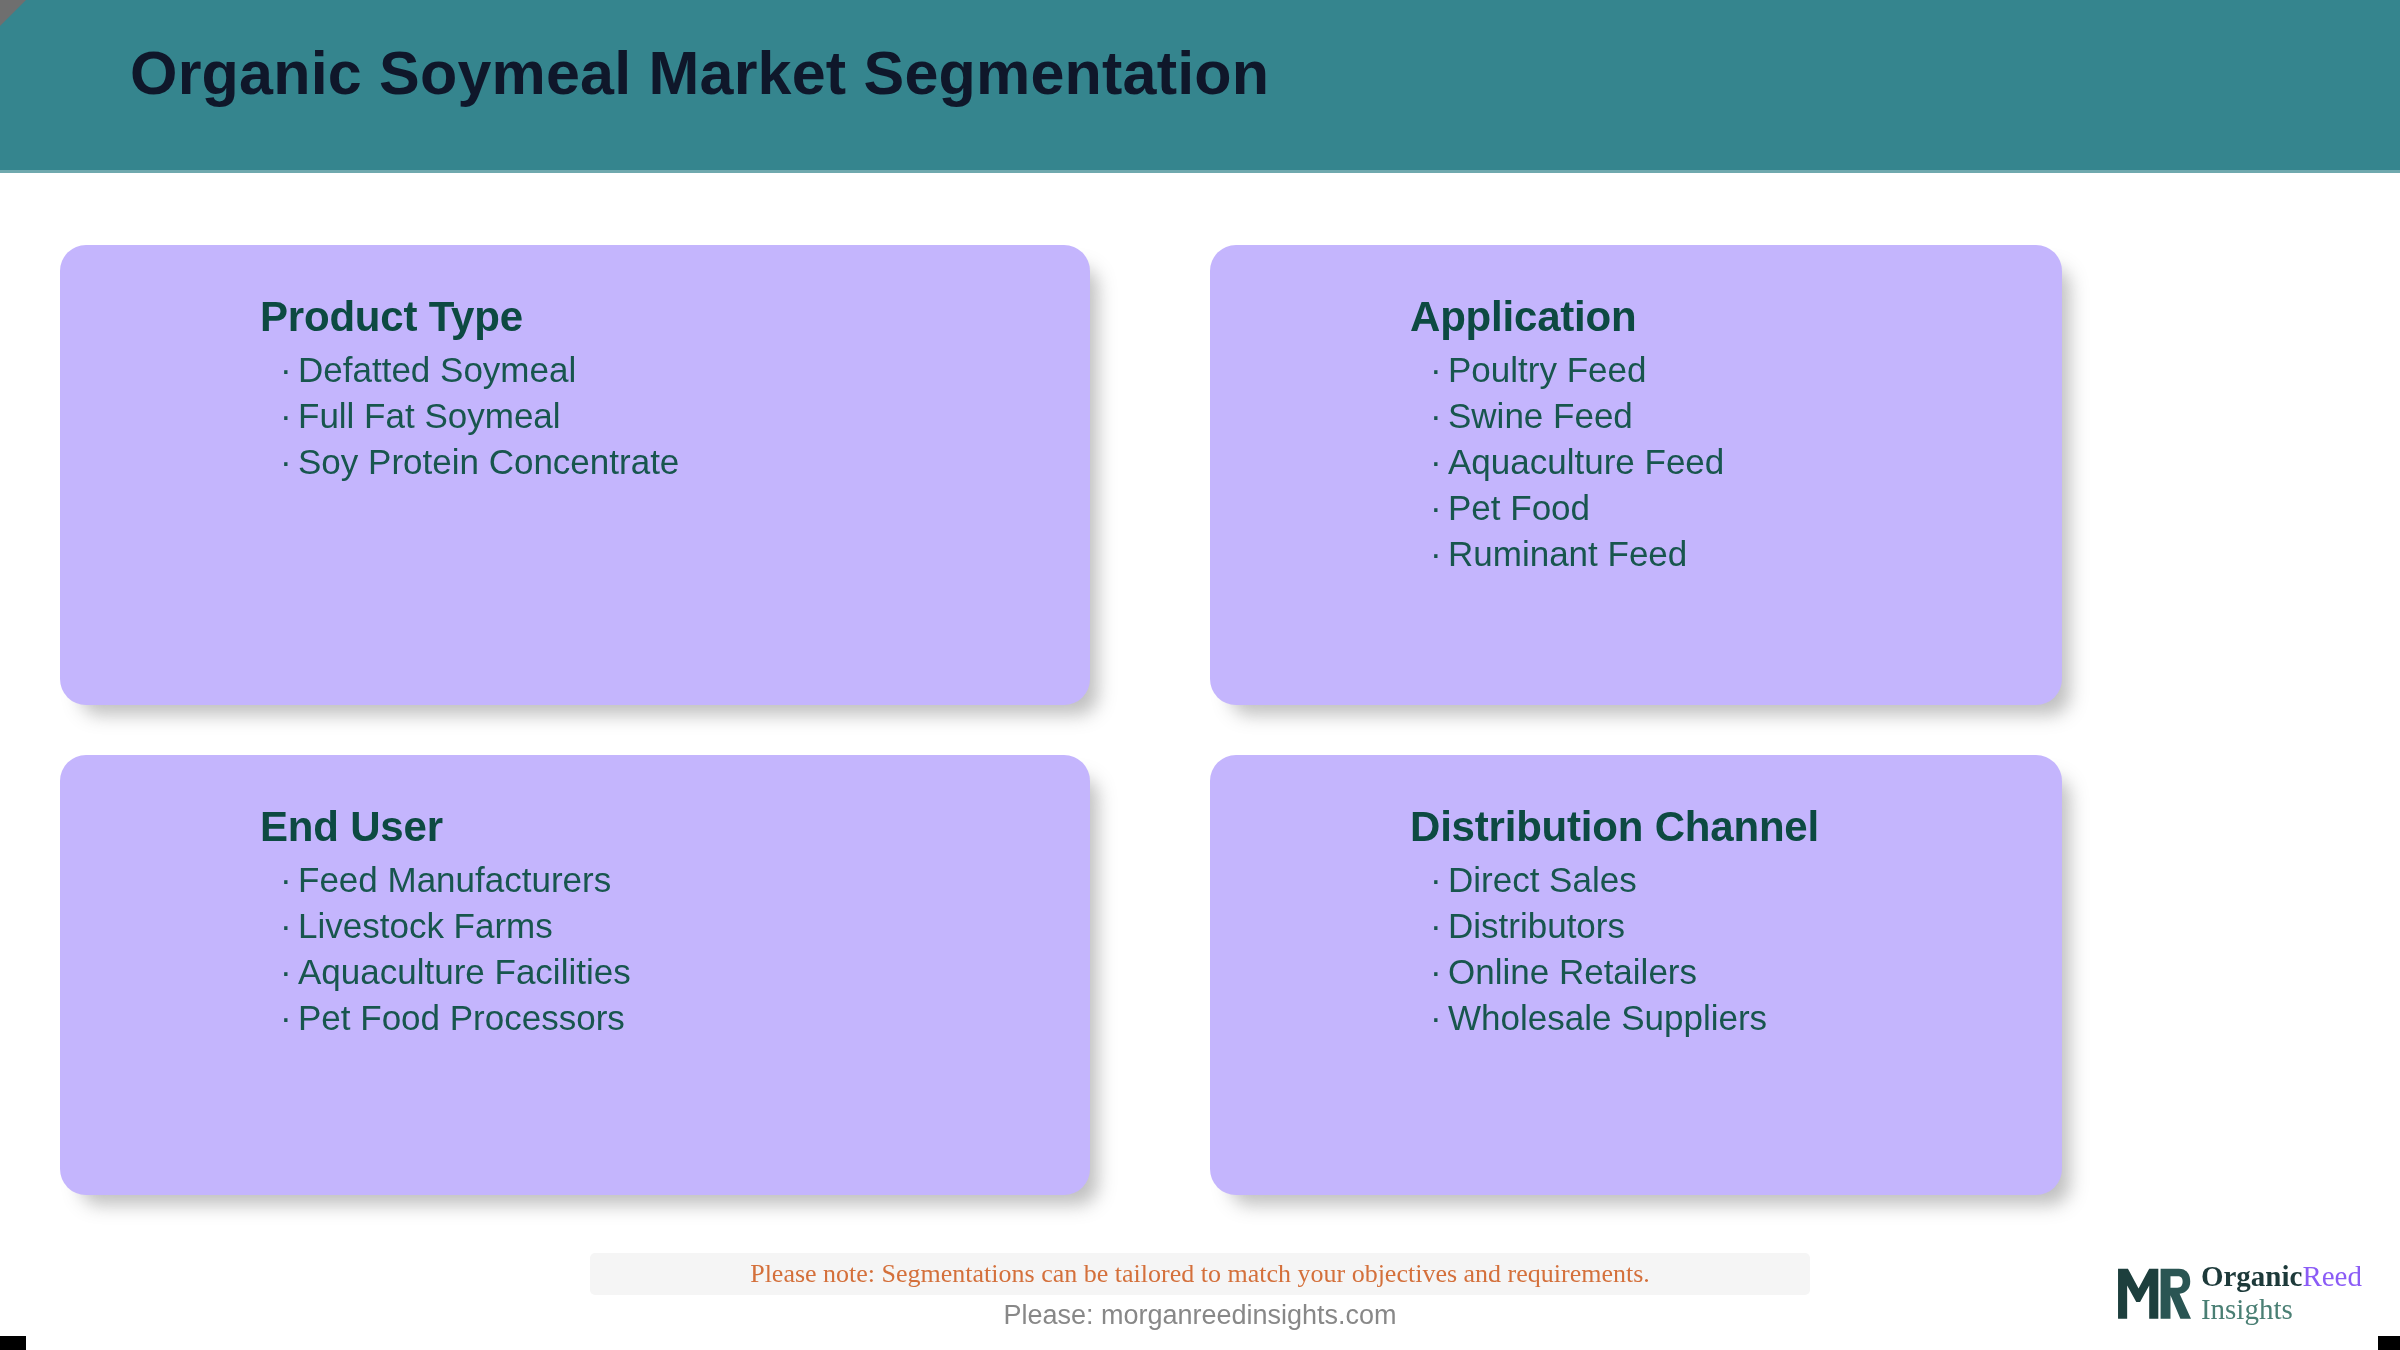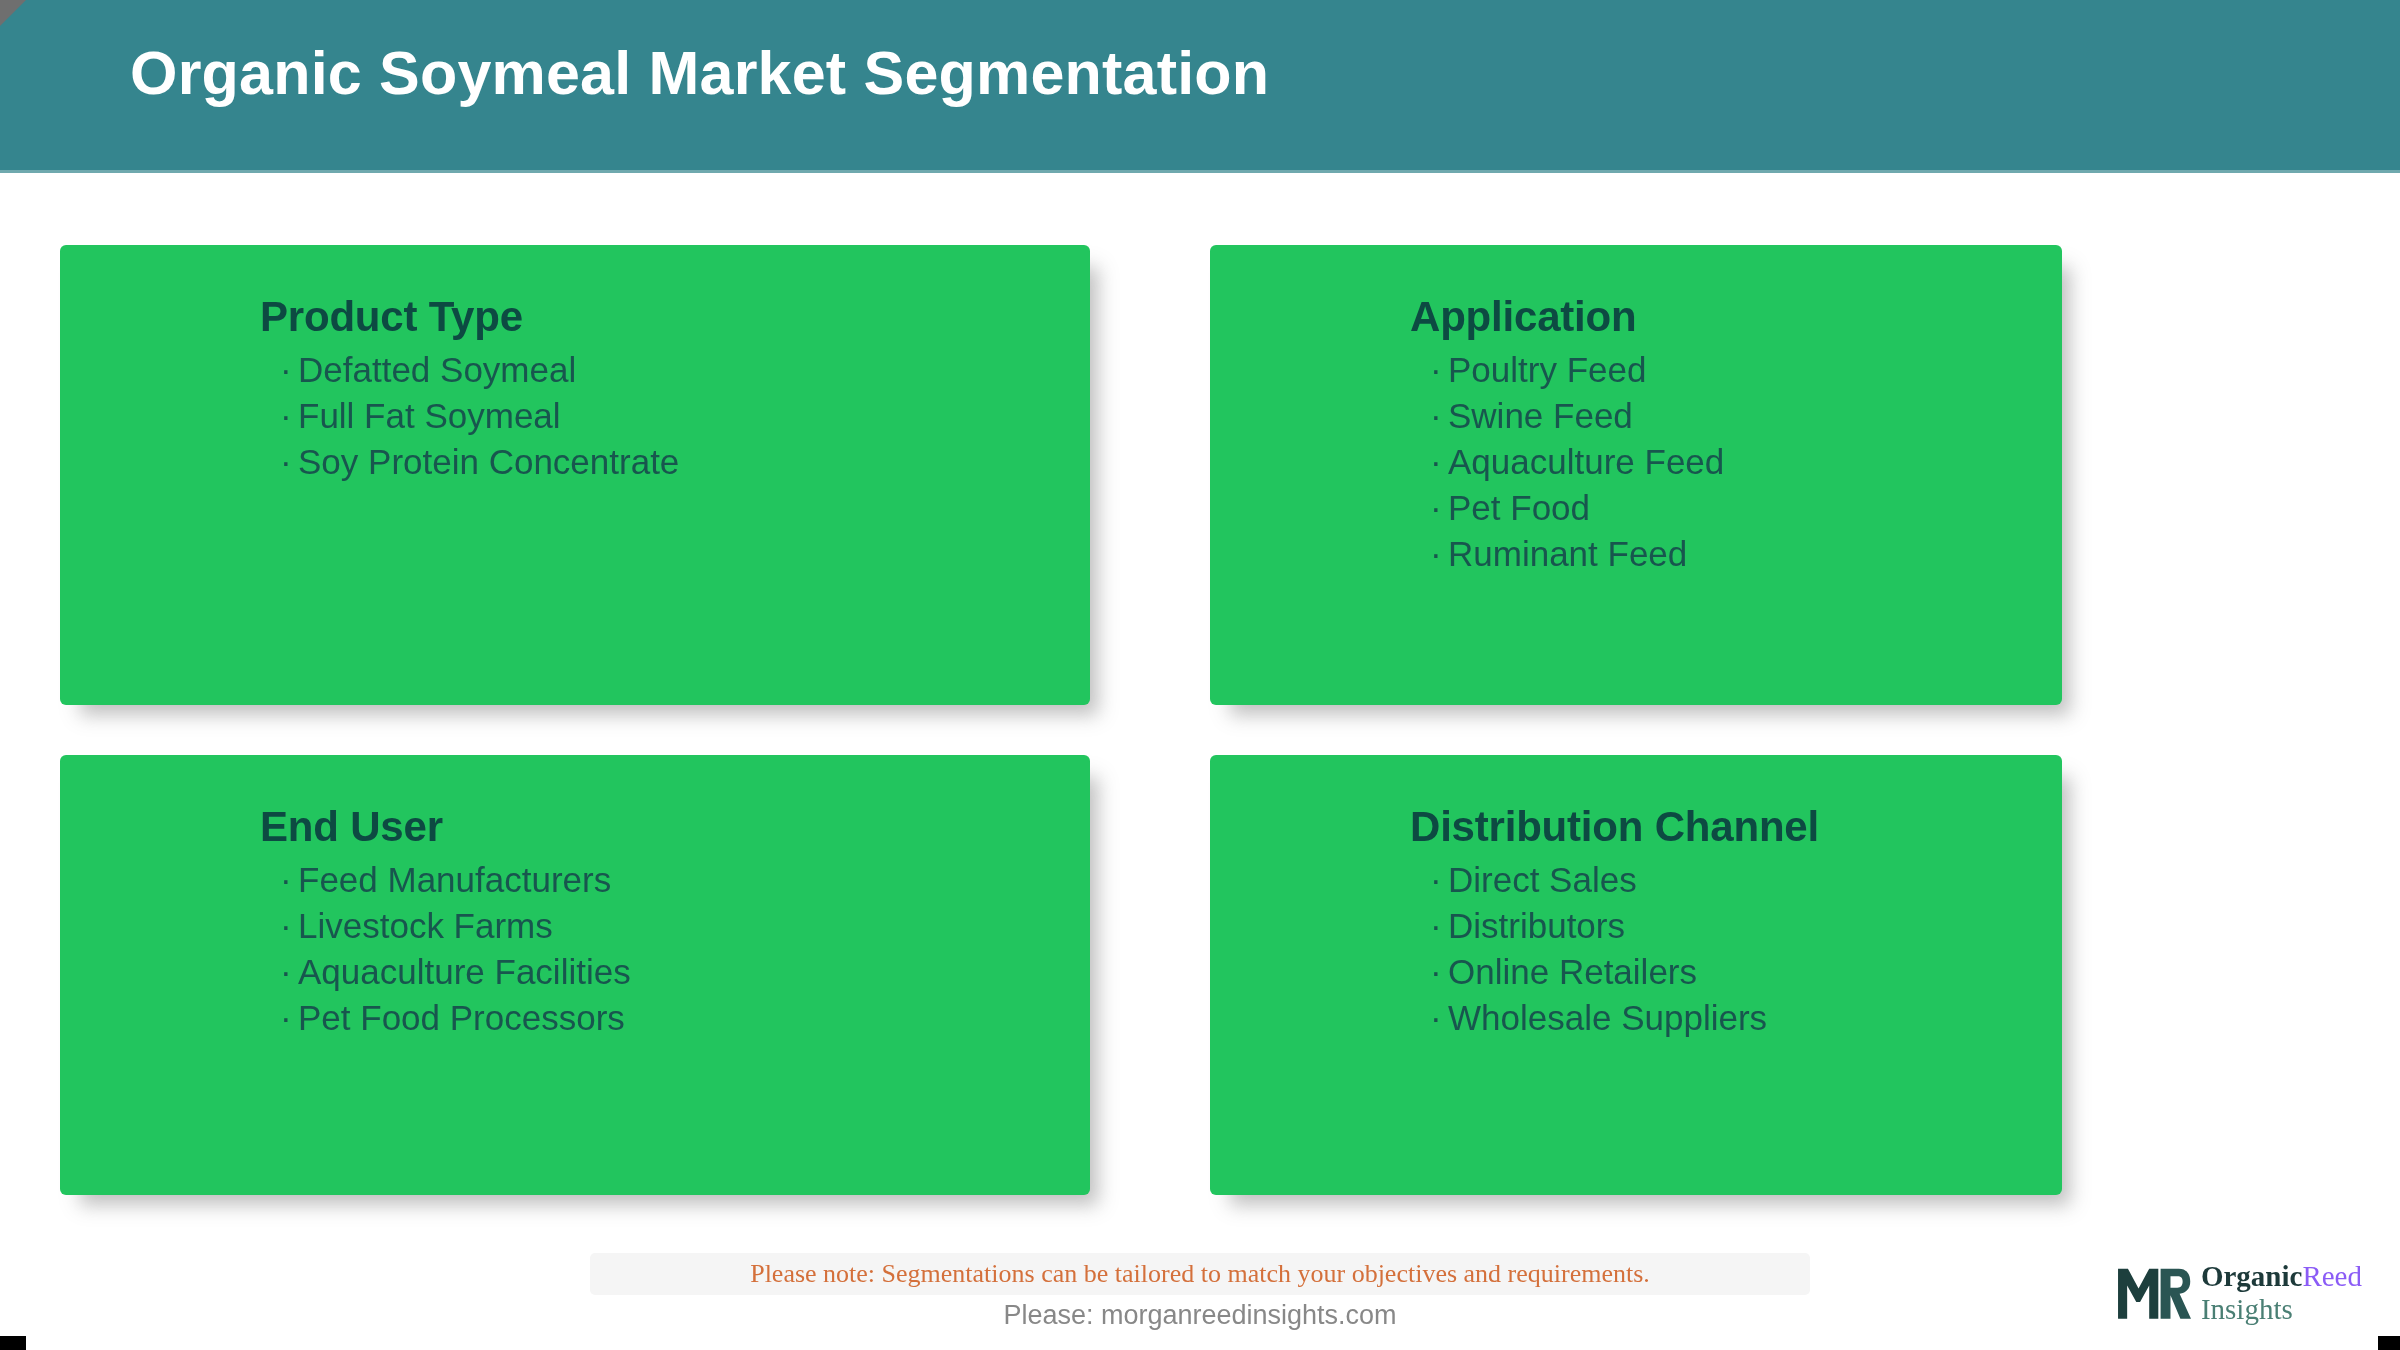--- a/index.html
+++ b/index.html
@@ -53,21 +53,21 @@
     height: 170px;
     background: #35858e;
     z-index: 10;
   }
   .header-title {
     position: absolute;
     left: 130px;
     top: 38px;
     font-size: 61px;
     font-weight: bold;
-    color: #ffffff;
+    color: #0f172a;
     letter-spacing: 0.2px;
     white-space: nowrap;
   }
   .header-underline {
     position: absolute;
     left: 0;
     top: 170px;
     width: 2400px;
     height: 3px;
     background: #6fa9ae;
@@ -76,22 +76,22 @@
 
   
   .cards {
     position: absolute;
     left: 0; top: 0;
     width: 2400px; height: 1350px;
   }
 
   .card {
     position: absolute;
-    background: #22c55e;
-    border-radius: 6px;
+    background: #c4b5fd;
+    border-radius: 26px;
     box-shadow: 14px 16px 18px -6px rgba(90,90,90,0.38);
     padding: 12px;
   }
 
   .card-r1 { top: 245px; height: 460px; }
   .card-r2 { top: 755px; height: 440px; }
   .card-c1 { left: 60px;   width: 1030px; }
   .card-c2 { left: 1210px; width: 852px; }
 
   .card-inner {

